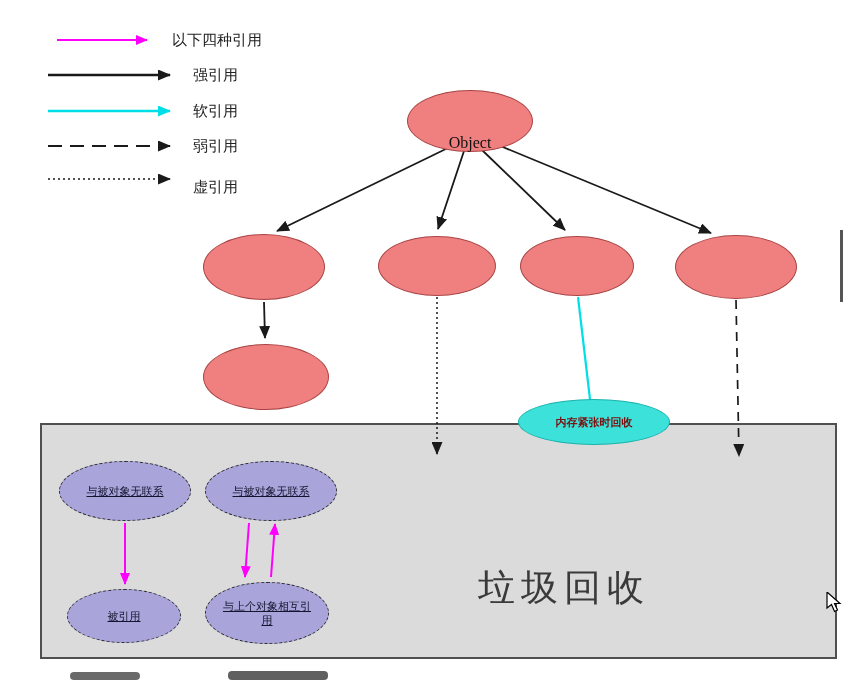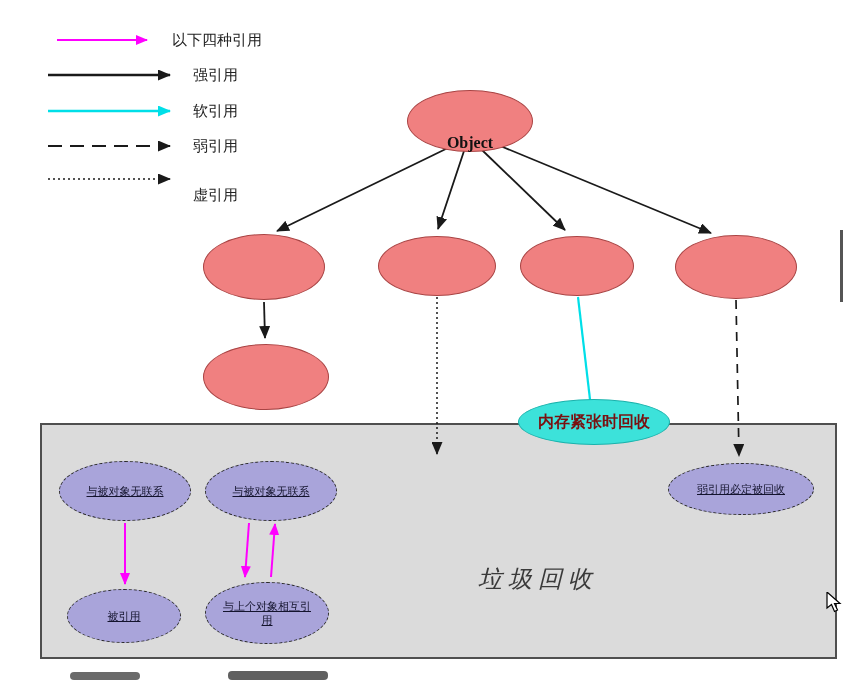--- a/index.html
+++ b/index.html
@@ -7,37 +7,37 @@
     position:relative; width:843px; height:680px; background:#ffffff;
     overflow:hidden; font-family:"Liberation Sans",sans-serif;
   }
   .wires { position:absolute; left:0; top:0; z-index:2; }
   .gc-box {
     position:absolute; left:40px; top:423px; width:797px; height:236px;
     background:#dbdbdb; border:2px solid #4f4f4f; box-sizing:border-box; z-index:1;
   }
   .gc-title {
     position:absolute; left:478px; top:563px; z-index:2;
-    font-size:24px; color:#3a3a3a; letter-spacing:6px;font-style:italic;
+    font-size:37px; color:#3a3a3a; letter-spacing:6px;
   }
   .node {
     position:absolute; border-radius:50%; box-sizing:border-box; z-index:3;
     display:flex; align-items:center; justify-content:center; text-align:center;
   }
   .node.red { background:#f08080; border:1.5px solid #a94444; }
   .node.cyan {
     background:#3ce2da; border:1.5px solid #1ab2ac;
-    font-size:16px; font-weight:bold; color:#7a1010;
+    font-size:11px; font-weight:bold; color:#7a1010;
   }
   .node.purple {
     background:#a9a4da; border:1.6px dashed #2a2a2a;
     font-size:11px; color:#14142e; line-height:1.3; padding:2px 8px;text-decoration:underline;
   }
   .obj-label {
-    font-family:"Liberation Serif",serif; font-weight:bold;
+    font-family:"Liberation Serif",serif; font-weight:normal;
     font-size:16px; color:#111;margin-top:44px;
   }
   .wrap-narrow { display:inline-block; max-width:88px; }
   .legend-label {
     position:absolute; z-index:3; font-size:15px; color:#222; line-height:18px;text-align:right;
   }
   .cursor { position:absolute; z-index:5; }
   .artifact { position:absolute; background:#2b2b2b; z-index:4; border-radius:4px; }
 </style>
 </head>
@@ -82,38 +82,35 @@
 
     <line x1="125" y1="523" x2="125" y2="584" stroke-width="2" marker-end="url(#ahm)" stroke="#ff00ff"></line>
     <line x1="249" y1="523" x2="245" y2="577" stroke-width="2" marker-end="url(#ahm)" stroke="#ff00ff"></line>
     <line x1="271" y1="577" x2="275" y2="524" stroke-width="2" marker-end="url(#ahm)" stroke="#ff00ff"></line>
   </svg>
 
   <div class="legend-label" style="left:172px; top:31px">以下四种引用</div>
   <div class="legend-label" style="left:193px; top:66px">强引用</div>
   <div class="legend-label" style="left:193px; top:102px">软引用</div>
   <div class="legend-label" style="left:193px; top:137px">弱引用</div>
-  <div class="legend-label" style="left:193px; top:186px">虚引用</div>
+  <div class="legend-label" style="left:193px; top:178px">虚引用</div>
 
   <div class="node red" style="left:407px; top:90px; width:126px; height:62px">
     <span class="obj-label">Object</span>
   </div>
   <div class="node red" style="left:203px; top:234px; width:122px; height:66px"></div>
   <div class="node red" style="left:378px; top:236px; width:118px; height:60px"></div>
   <div class="node red" style="left:520px; top:236px; width:114px; height:60px"></div>
   <div class="node red" style="left:675px; top:235px; width:122px; height:64px"></div>
   <div class="node red" style="left:203px; top:344px; width:126px; height:66px"></div>
 
   <div class="node cyan" style="left:518px; top:399px; width:152px; height:46px">
     <span>内存紧张时回收</span>
   </div>
 
-  <div class="node purple" style="left:668px; top:463px; width:146px; height:52px">
-    <span>弱引用必定被回收</span>
-  </div>
   <div class="node purple" style="left:59px; top:461px; width:132px; height:60px">
     <span>与被对象无联系</span>
   </div>
   <div class="node purple" style="left:205px; top:461px; width:132px; height:60px">
     <span>与被对象无联系</span>
   </div>
   <div class="node purple" style="left:67px; top:589px; width:114px; height:54px">
     <span>被引用</span>
   </div>
   <div class="node purple" style="left:205px; top:582px; width:124px; height:62px">

